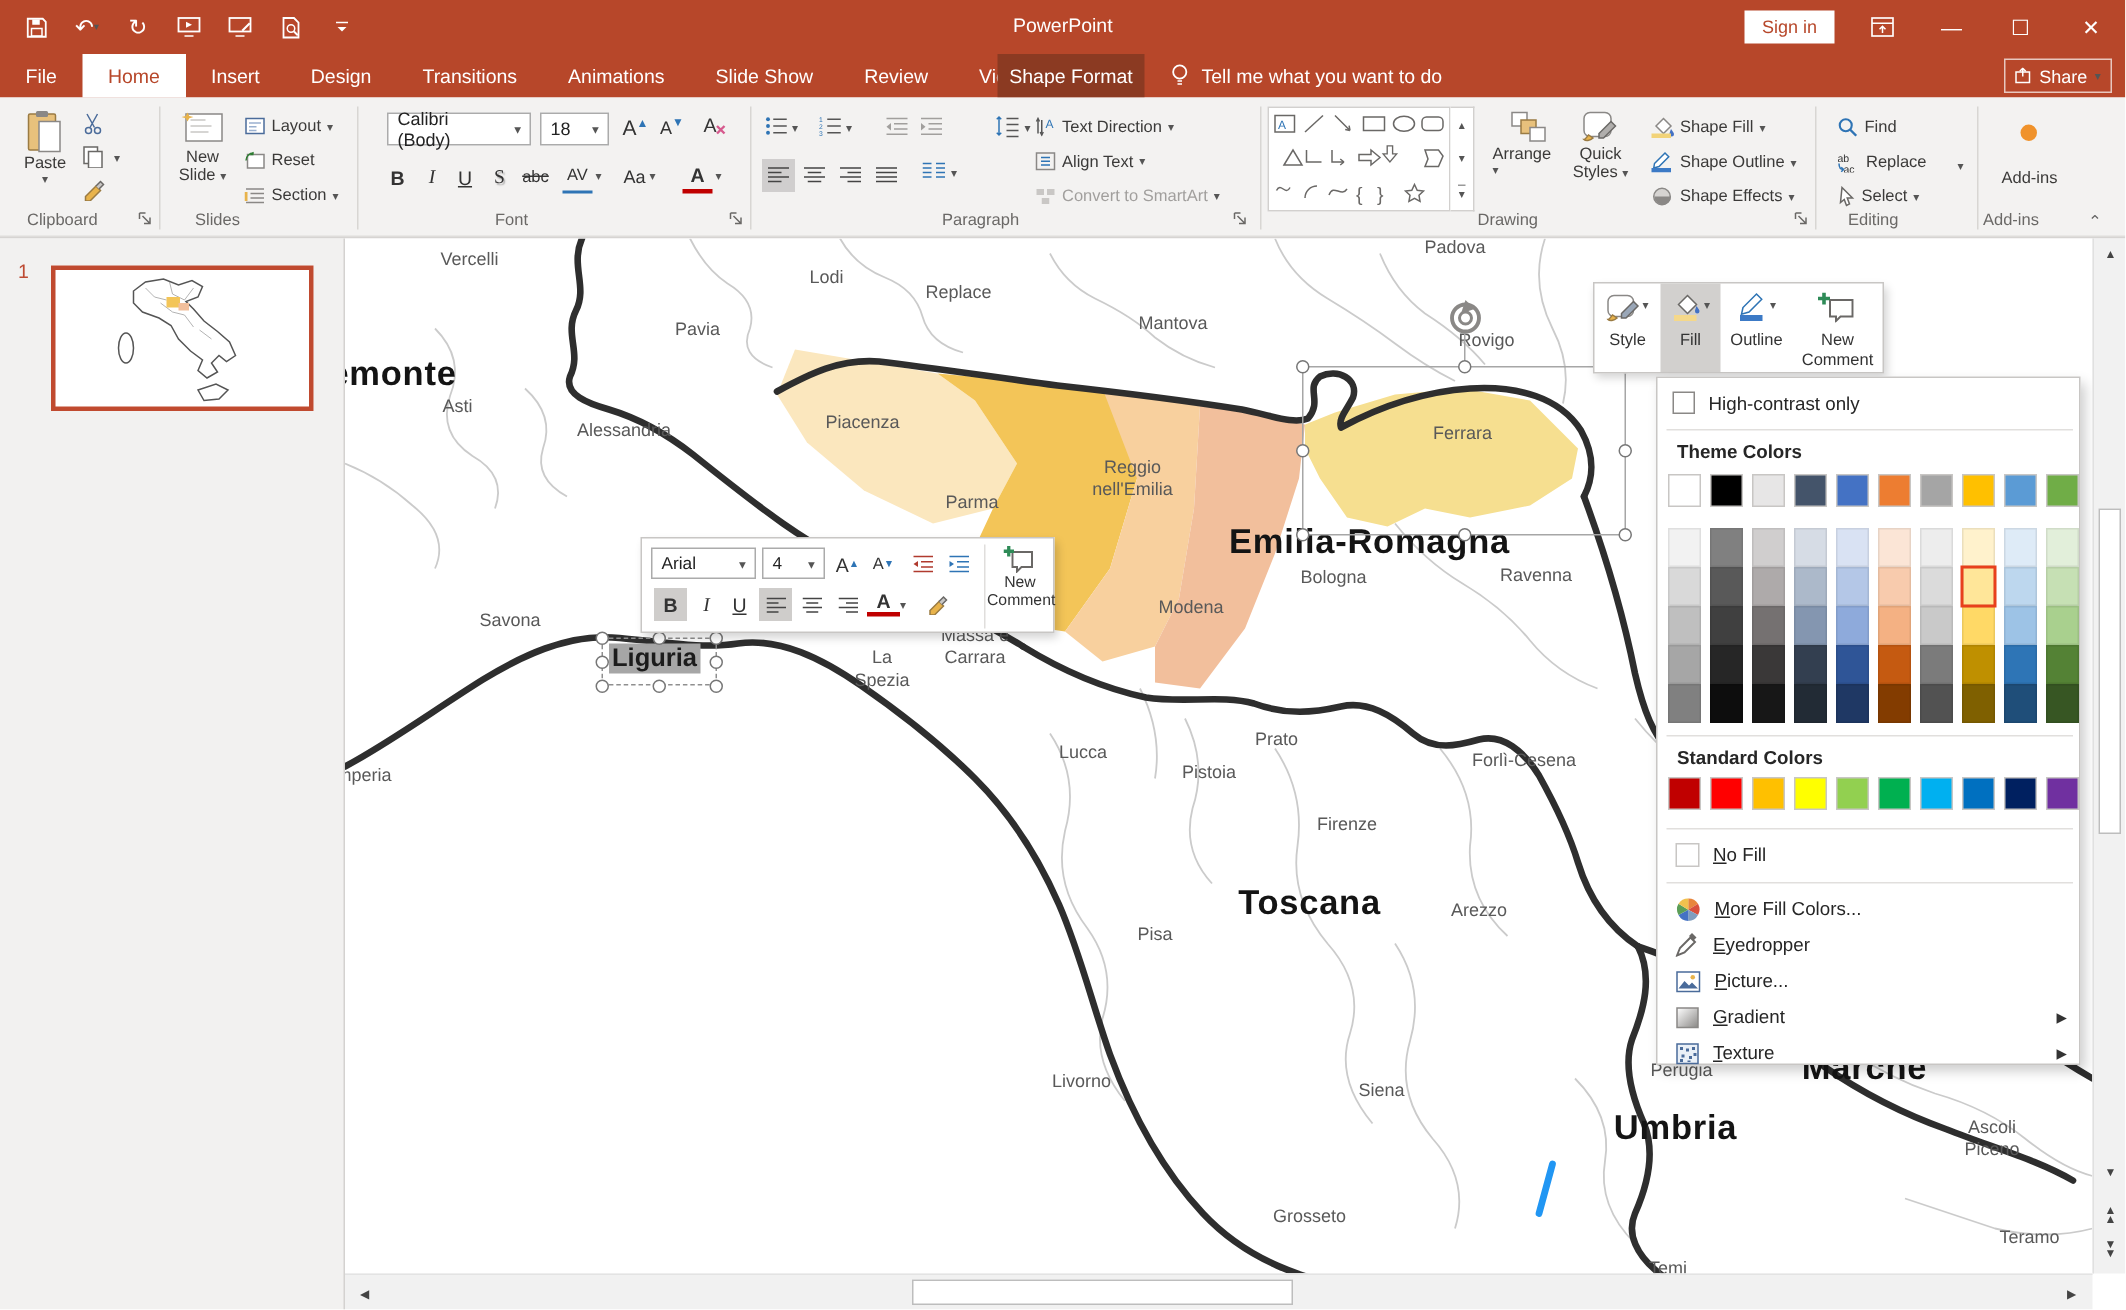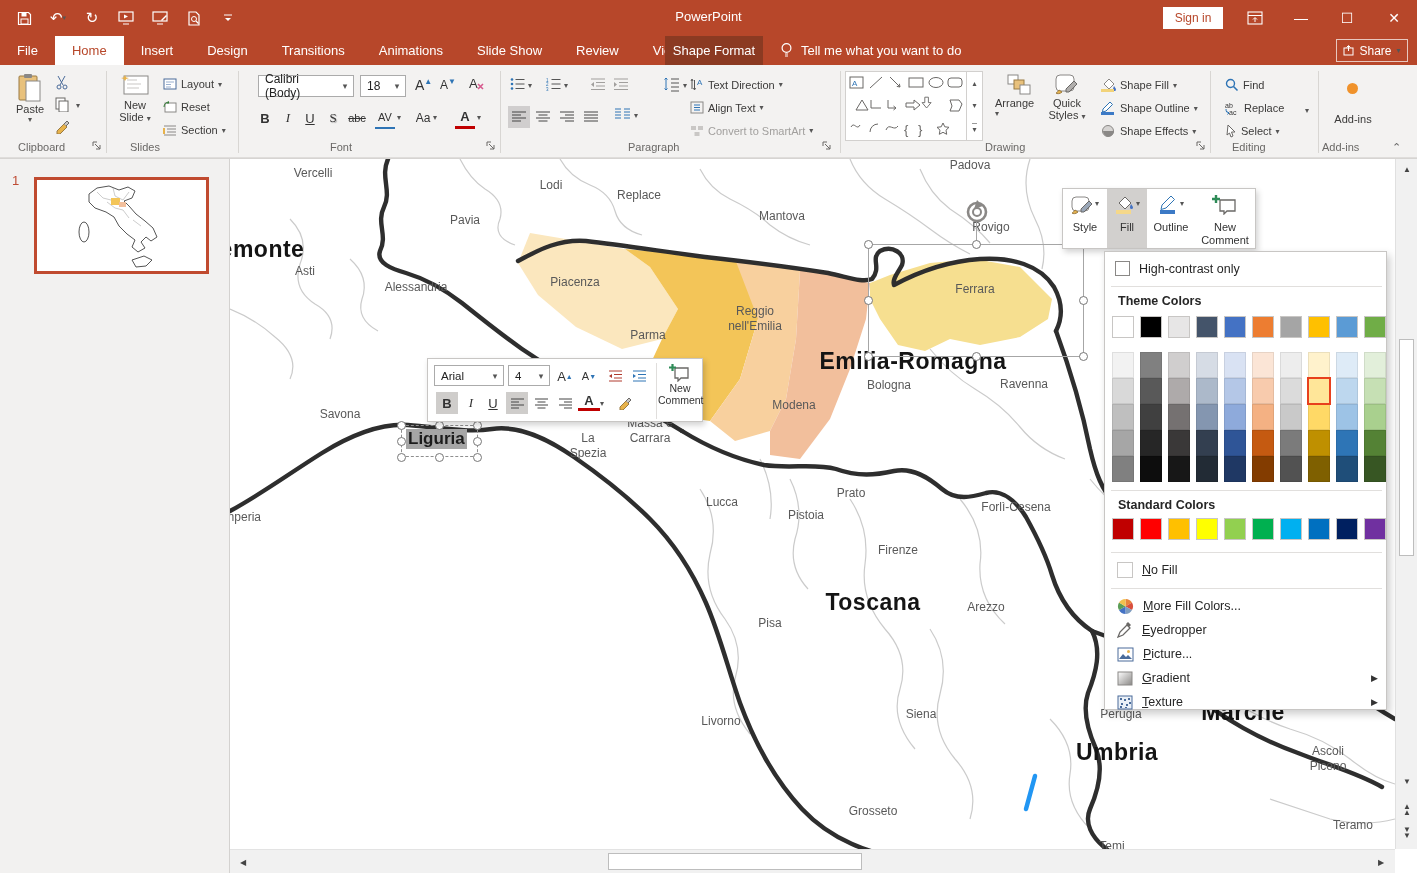--- a/index.html
+++ b/index.html
@@ -612,21 +612,21 @@
 Carrara</span>
           <span class="maplbl sm" style="left: 11px; top: 358px;">Imperia</span>
           <span class="maplbl sm" style="left: 492px; top: 343px;">Lucca</span>
           <span class="maplbl sm" style="left: 576px; top: 356px;">Pistoia</span>
           <span class="maplbl sm" style="left: 621px; top: 334px;">Prato</span>
           <span class="maplbl sm" style="left: 668px; top: 391px;">Firenze</span>
           <span class="maplbl sm" style="left: 786px; top: 328px; margin-top: 20px;">Forlì-Cesena</span>
           <span class="maplbl lg" style="left: 643px; top: 443px;">Toscana</span>
           <span class="maplbl sm" style="left: 540px; top: 464px;">Pisa</span>
           <span class="maplbl sm" style="left: 756px; top: 448px;">Arezzo</span>
-          <span class="maplbl sm" style="left: 691px; top: 555px;">Siena</span>
+          <span class="maplbl sm" style="left: 691px; top: 568px;">Siena</span>
           <span class="maplbl sm" style="left: 491px; top: 562px;">Livorno</span>
           <span class="maplbl lg" style="left: 887px; top: 593px;">Umbria</span>
           <span class="maplbl sm" style="left: 891px; top: 555px;">Perugia</span>
           <span class="maplbl lg" style="left: 1013px; top: 553px;">Marche</span>
           <span class="maplbl sm" style="left: 1098px; top: 600px;">Ascoli
 Piceno</span>
           <span class="maplbl sm" style="left: 643px; top: 652px;">Grosseto</span>
           <span class="maplbl sm" style="left: 1123px; top: 666px;">Teramo</span>
           <span class="maplbl sm" style="left: 882px; top: 687px;">Temi</span>
         </div>

